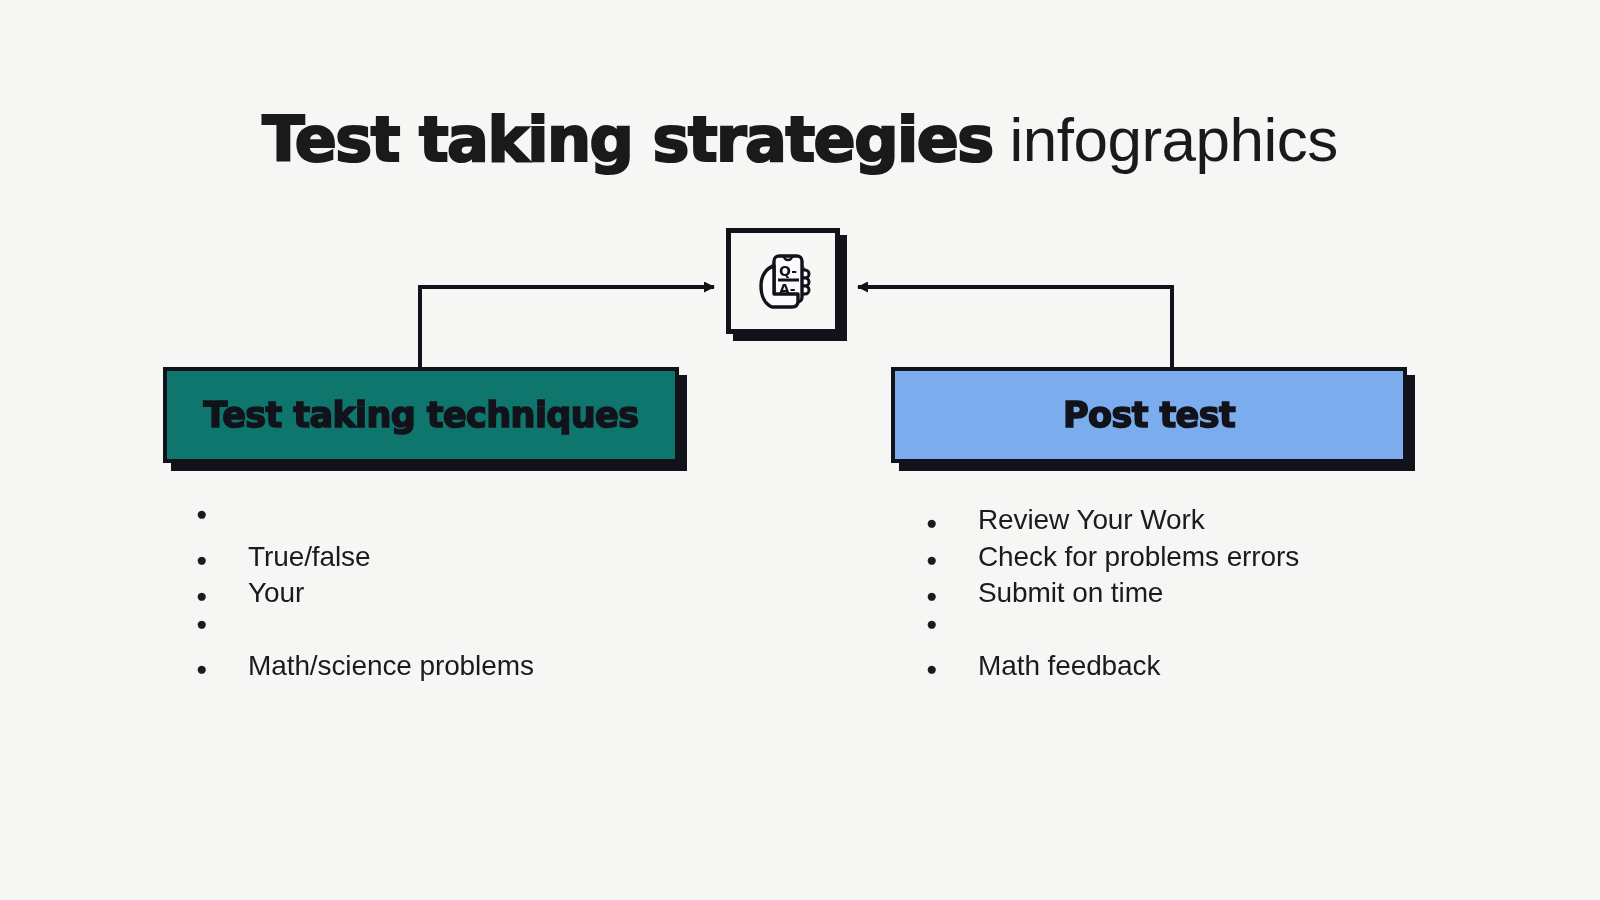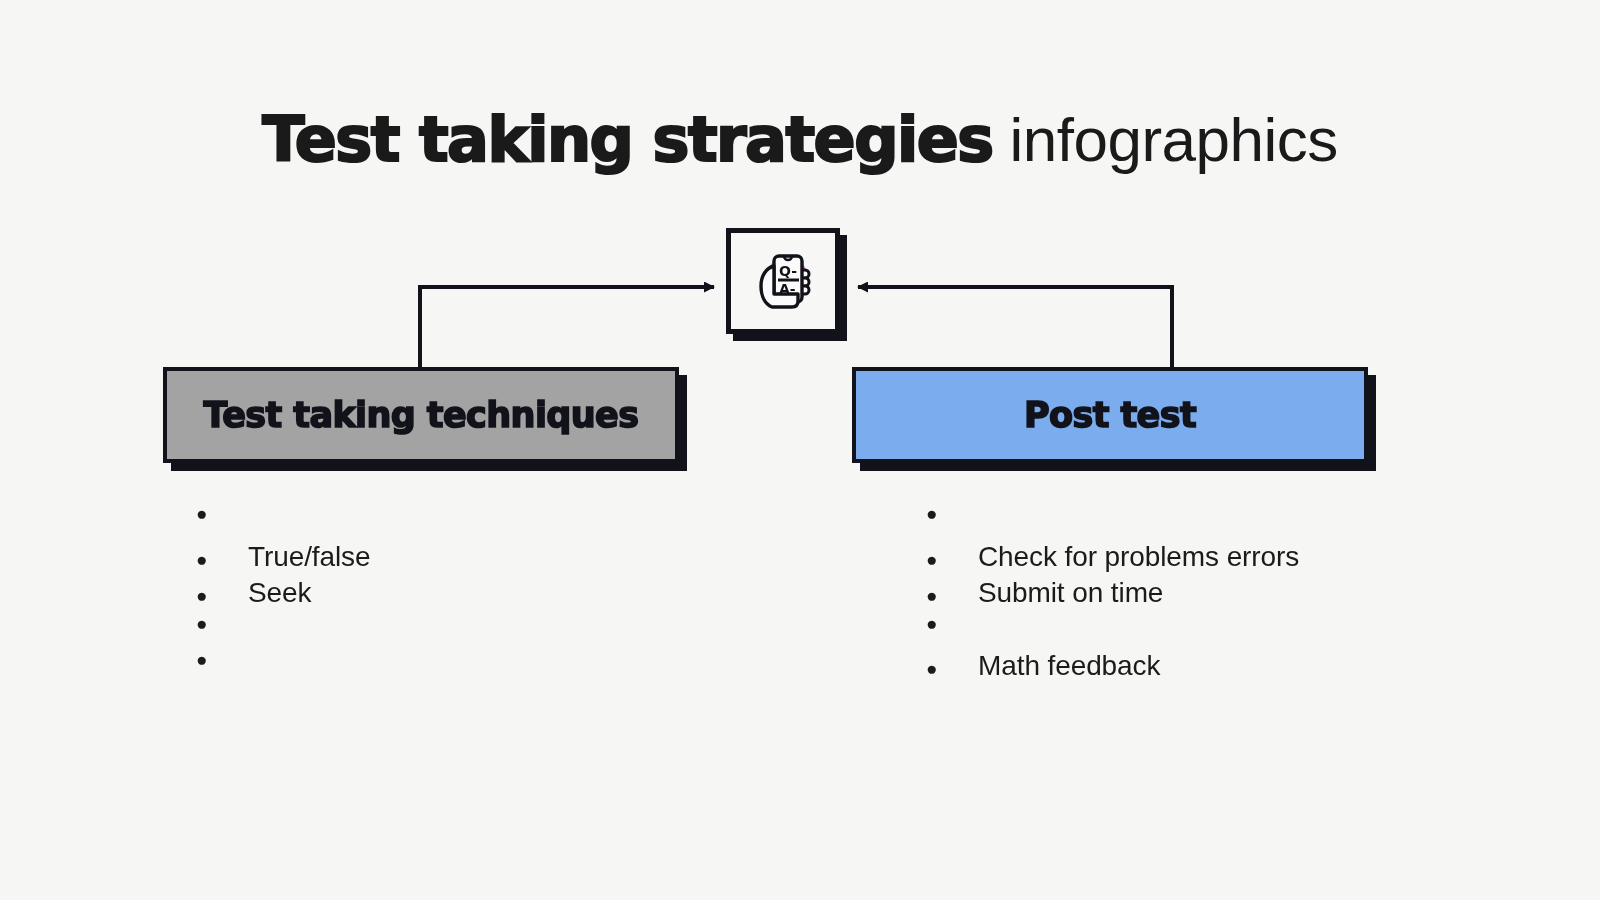--- a/index.html
+++ b/index.html
@@ -90,24 +90,24 @@
     letter-spacing: -0.6px;
     color: #12131a;
     -webkit-text-stroke: 1.6px #12131a;
     white-space: nowrap;
   }
   #box-left {
     left: 163px;
     top: 367px;
     width: 516px;
     height: 96px;
-    background: #a3a3a3;
+    background: #0f766e;
   }
   #box-right {
-    left: 852px;
+    left: 891px;
     top: 367px;
     width: 516px;
     height: 96px;
     background: #7bacee;
   }
 
   
   .bullet-list {
     position: absolute;
     list-style: none;
@@ -198,33 +198,35 @@
   <ul class="bullet-list" id="list-left">
     <li>
       <span class="dot">●</span>
     </li>
     <li>
       <span class="dot">●</span>
       <span class="txt">True/false</span>
     </li>
     <li>
       <span class="dot">●</span>
-      <span class="txt">Seek</span>
-    </li>
-    <li>
-      <span class="dot">●</span>
-    </li>
-    <li>
-      <span class="dot">●</span>
+      <span class="txt">Your</span>
+    </li>
+    <li>
+      <span class="dot">●</span>
+    </li>
+    <li>
+      <span class="dot">●</span>
+      <span class="txt">Math/science problems</span>
     </li>
   </ul>
 
   <ul class="bullet-list" id="list-right">
     <li>
       <span class="dot">●</span>
+      <span class="txt">Review Your Work</span>
     </li>
     <li>
       <span class="dot">●</span>
       <span class="txt">Check for problems errors</span>
     </li>
     <li>
       <span class="dot">●</span>
       <span class="txt">Submit on time</span>
     </li>
     <li>

